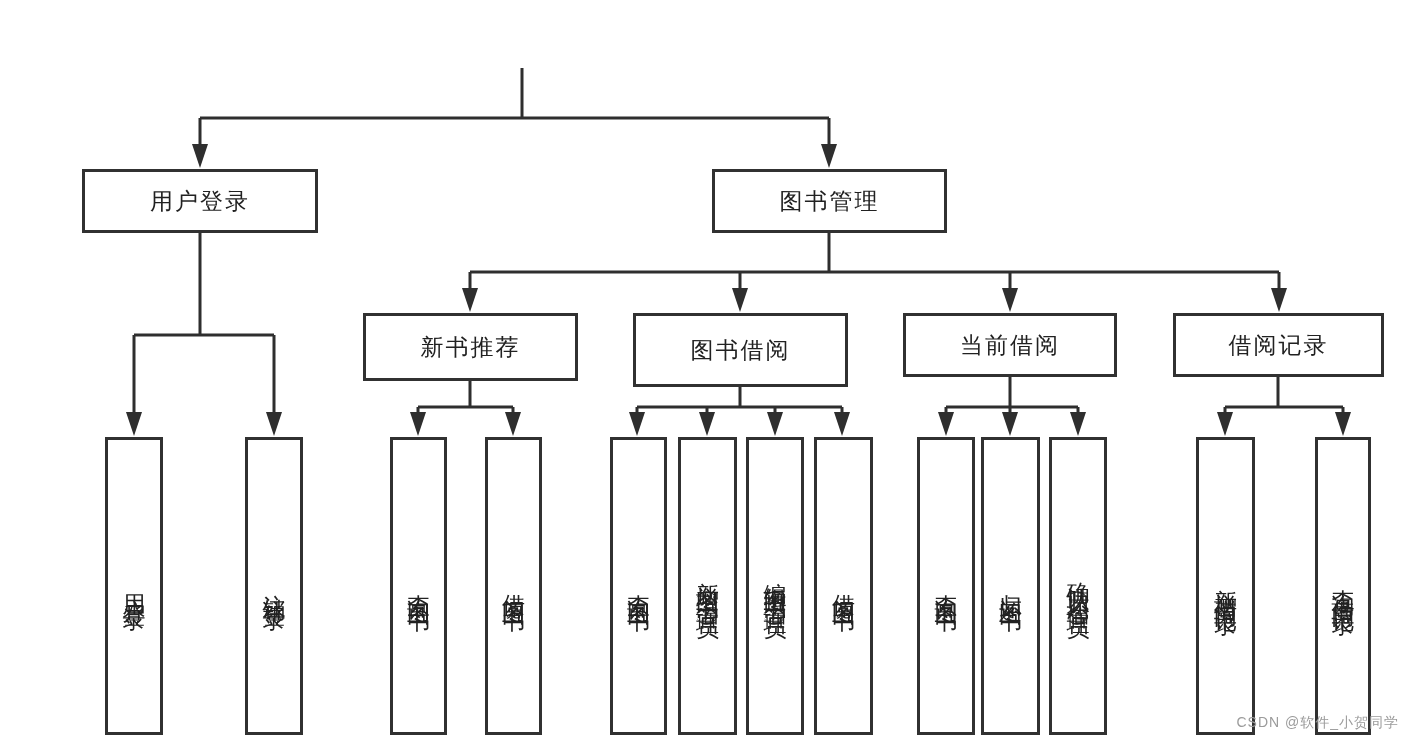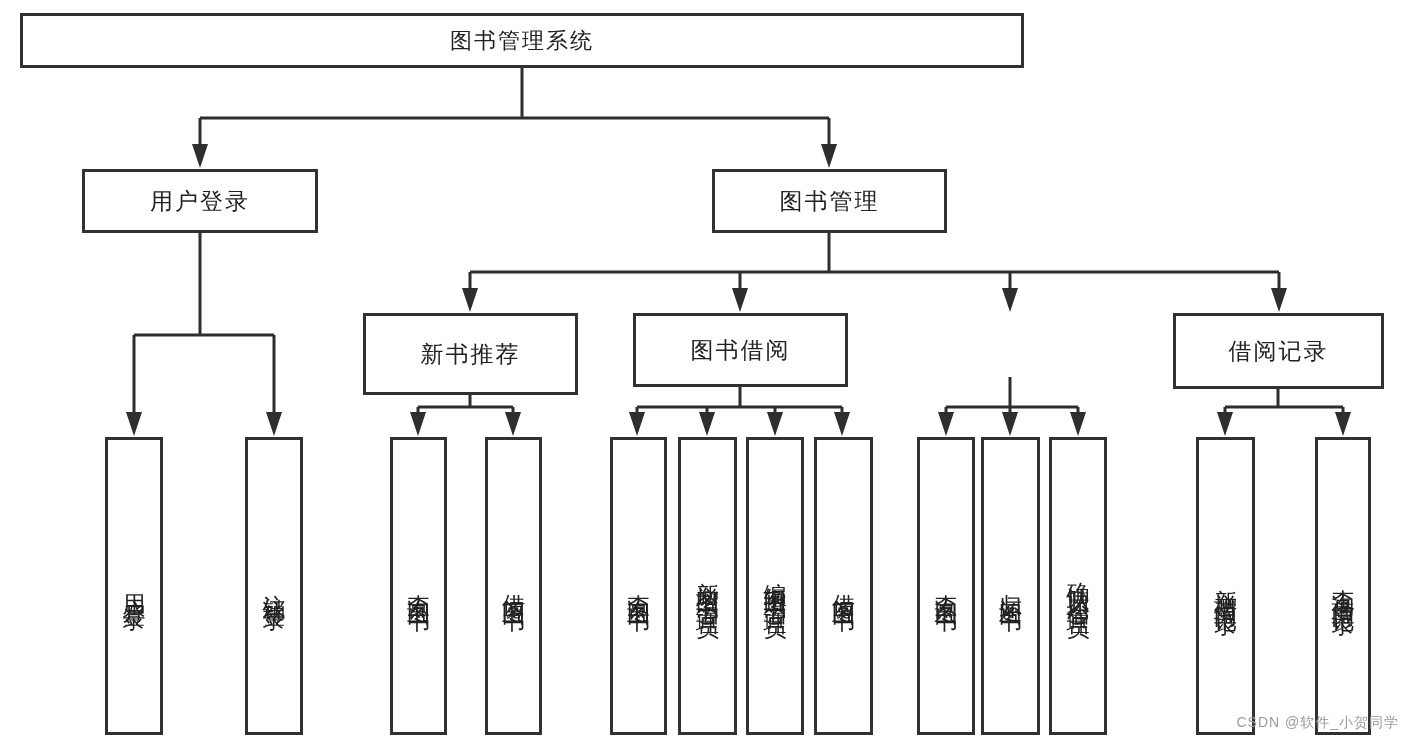--- a/index.html
+++ b/index.html
@@ -97,38 +97,38 @@
       <polygon points="767,412 783,412 775,436"></polygon>
       <polygon points="834,412 850,412 842,436"></polygon>
       <polygon points="938,412 954,412 946,436"></polygon>
       <polygon points="1002,412 1018,412 1010,436"></polygon>
       <polygon points="1070,412 1086,412 1078,436"></polygon>
       <polygon points="1217,412 1233,412 1225,436"></polygon>
       <polygon points="1335,412 1351,412 1343,436"></polygon>
     </g>
   </svg>
 
-  <div class="node hbox root" style="left:20px; top:13px; width:1004px; height:55px;">
-    <span>图书管理系统</span>
-  </div>
 
   <div class="node hbox" style="left:82px; top:169px; width:236px; height:64px;">
     <span>用户登录</span>
   </div>
   <div class="node hbox" style="left:712px; top:169px; width:235px; height:64px;justify-content:center;">
     <span>图书管理</span>
   </div>
 
-  <div class="node hbox" style="left:363px; top:313px; width:215px; height:82px;text-align:right;">
+  <div class="node hbox" style="left:363px; top:313px; width:215px; height:68px;text-align:right;">
     <span>新书推荐</span>
   </div>
   <div class="node hbox" style="left:633px; top:313px; width:215px; height:74px;">
     <span>图书借阅</span>
   </div>
-  <div class="node hbox" style="left:1173px; top:313px; width:211px; height:76px;">
+  <div class="node hbox" style="left:903px; top:313px; width:214px; height:64px;">
+    <span>当前借阅</span>
+  </div>
+  <div class="node hbox" style="left:1173px; top:313px; width:211px; height:64px;">
     <span>借阅记录</span>
   </div>
 
   <div class="node vbox" style="left:105px; top:437px; width:58px; height:298px;">
     <span>用户登录</span>
   </div>
   <div class="node vbox" style="left:245px; top:437px; width:58px; height:298px;">
     <span>注销登录</span>
   </div>
   <div class="node vbox" style="left:390px; top:437px; width:57px; height:298px;">

